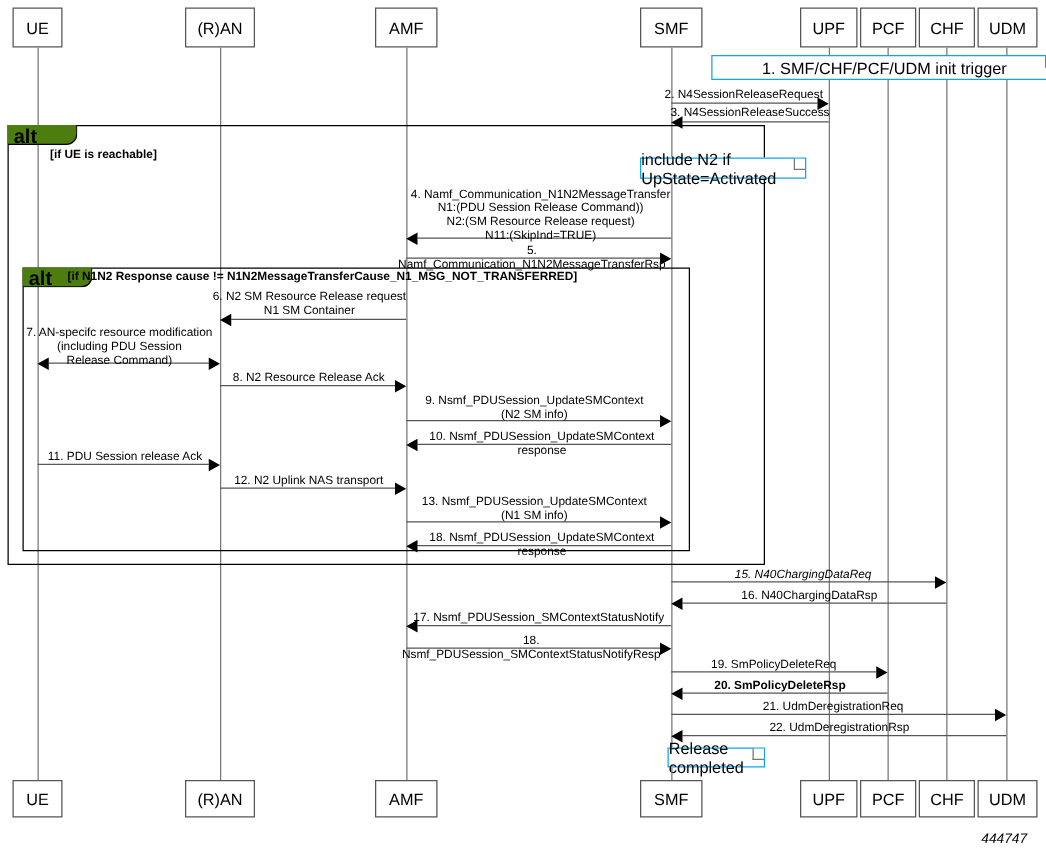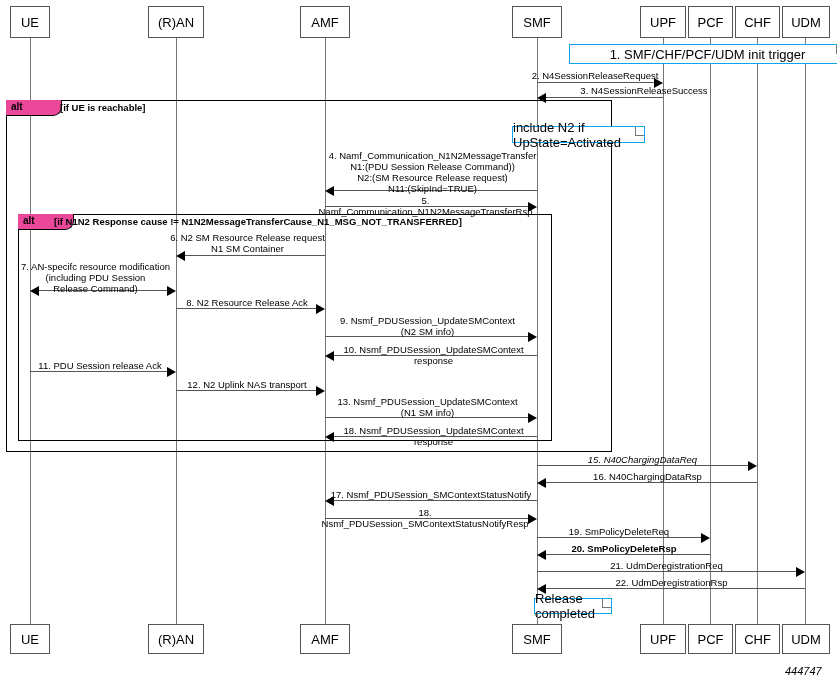--- a/index.html
+++ b/index.html
@@ -12,22 +12,22 @@
     font-size:13px;color:#000;box-sizing:border-box;}
 
   .arrow{position:absolute;height:1px;background:#555;}
   .ahead{position:absolute;width:0;height:0;}
   .ahead.r{border-top:5px solid transparent;border-bottom:5px solid transparent;border-left:9px solid #000;}
   .ahead.l{border-top:5px solid transparent;border-bottom:5px solid transparent;border-right:9px solid #000;}
   .alabel{position:absolute;font-size:9.5px;line-height:11px;text-align:center;color:#000;white-space:pre-line;}
 
   .frame{position:absolute;border:1px solid #000;box-sizing:border-box;background:transparent;}
   .frame.thick{border-width:1.6px;}
-  .frametag{position:absolute;border:1px solid #000;border-top:none;border-left:none;background:#ec4899;
-     font-size:10px;font-weight:bold;padding:1px 10px 1px 5px;
+  .frametag{position:absolute;border:1px solid #000;border-top:none;border-left:none;background:#4d7c0f;
+     font-size:16px;font-weight:bold;padding:1px 10px 1px 5px;
      border-bottom-right-radius:9px;box-sizing:border-box;}
   .framecond{position:absolute;font-size:9.5px;font-weight:bold;color:#000;white-space:nowrap;}
 
   .note{position:absolute;border:1px solid #0ea5e9;background:#fff;box-sizing:border-box;
      font-size:13px;display:flex;align-items:center;justify-content:center;color:#000;margin-left:36px;}
   .note .fold{position:absolute;top:0;right:0;width:9px;height:9px;
      background:linear-gradient(225deg,#ffffff 50%,transparent 50%);
      border-left:1px solid #777;border-bottom:1px solid #777;box-sizing:border-box;}
   .noteline{position:absolute;width:1px;background:#777;}
 
@@ -76,25 +76,25 @@
     <span>1. SMF/CHF/PCF/UDM init trigger</span>
     <span class="fold"></span>
   </div>
 
   <div class="arrow" style="left:537px;top:82px;width:117px;"></div>
   <div class="ahead r" style="left:654px;top:78px;"></div>
   <div class="alabel" style="left:530px;top:70px;width:130px;">2. N4SessionReleaseRequest</div>
 
   <div class="arrow" style="left:546px;top:97px;width:117px;"></div>
   <div class="ahead l" style="left:537px;top:93px;"></div>
-  <div class="alabel" style="left:535px;top:85px;width:130px;margin-left:44px;">3. N4SessionReleaseSuccess</div>
+  <div class="alabel" style="left:535px;top:85px;width:130px;">3. N4SessionReleaseSuccess</div>
 
   <div class="frame thick" style="left:6px;top:100px;width:606px;height:352px;"></div>
   <div class="frametag" style="left:6px;top:100px;width:56px;height:16px;">alt</div>
-  <div class="framecond" style="left:40px;top:102px;margin-left:20px;">[if UE is reachable]</div>
+  <div class="framecond" style="left:40px;top:118px;">[if UE is reachable]</div>
 
   <div class="note" style="left:476px;top:126px;width:133px;height:17px;">
     <span>include N2 if UpState=Activated</span>
     <span class="fold"></span>
   </div>
 
   <div class="arrow" style="left:334px;top:190px;width:203px;"></div>
   <div class="ahead l" style="left:325px;top:186px;"></div>
   <div class="alabel" style="left:320px;top:150px;width:225px;">4. Namf_Communication_N1N2MessageTransfer
 N1:(PDU Session Release Command))

